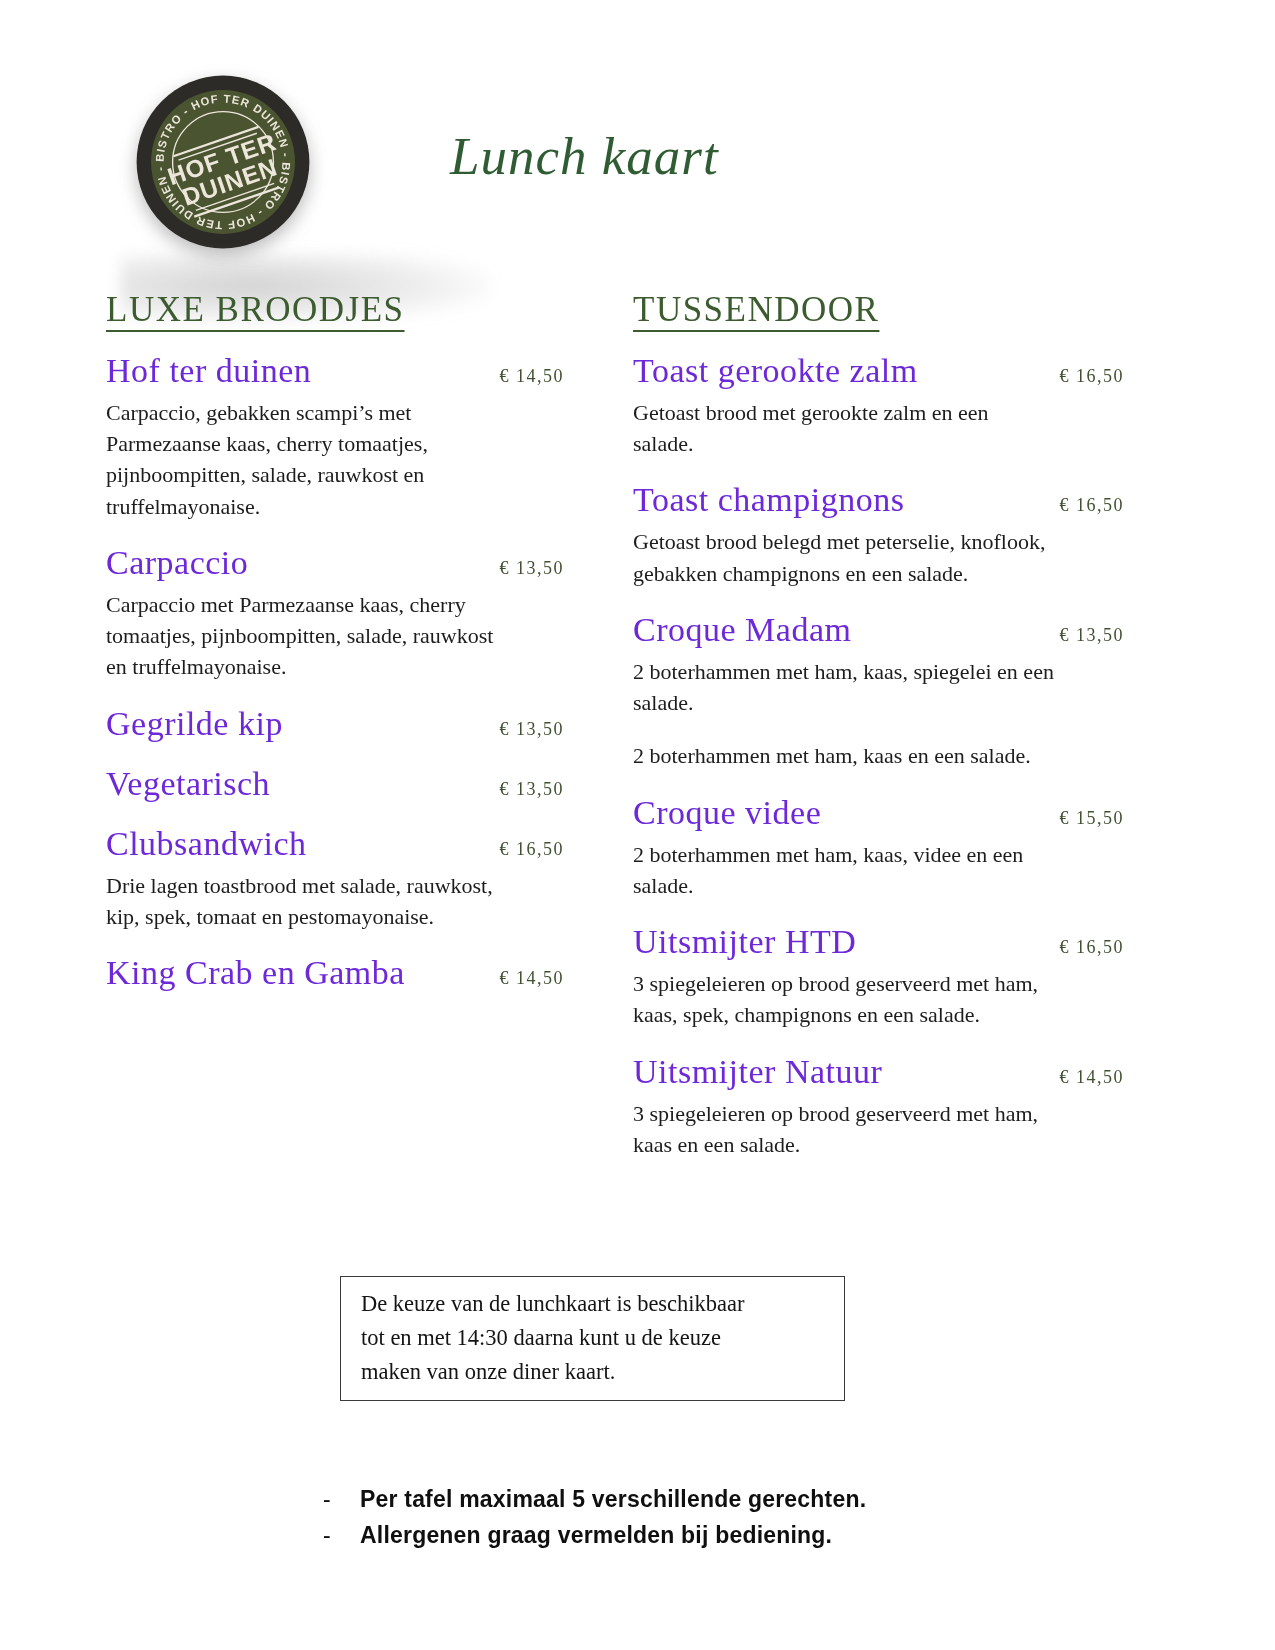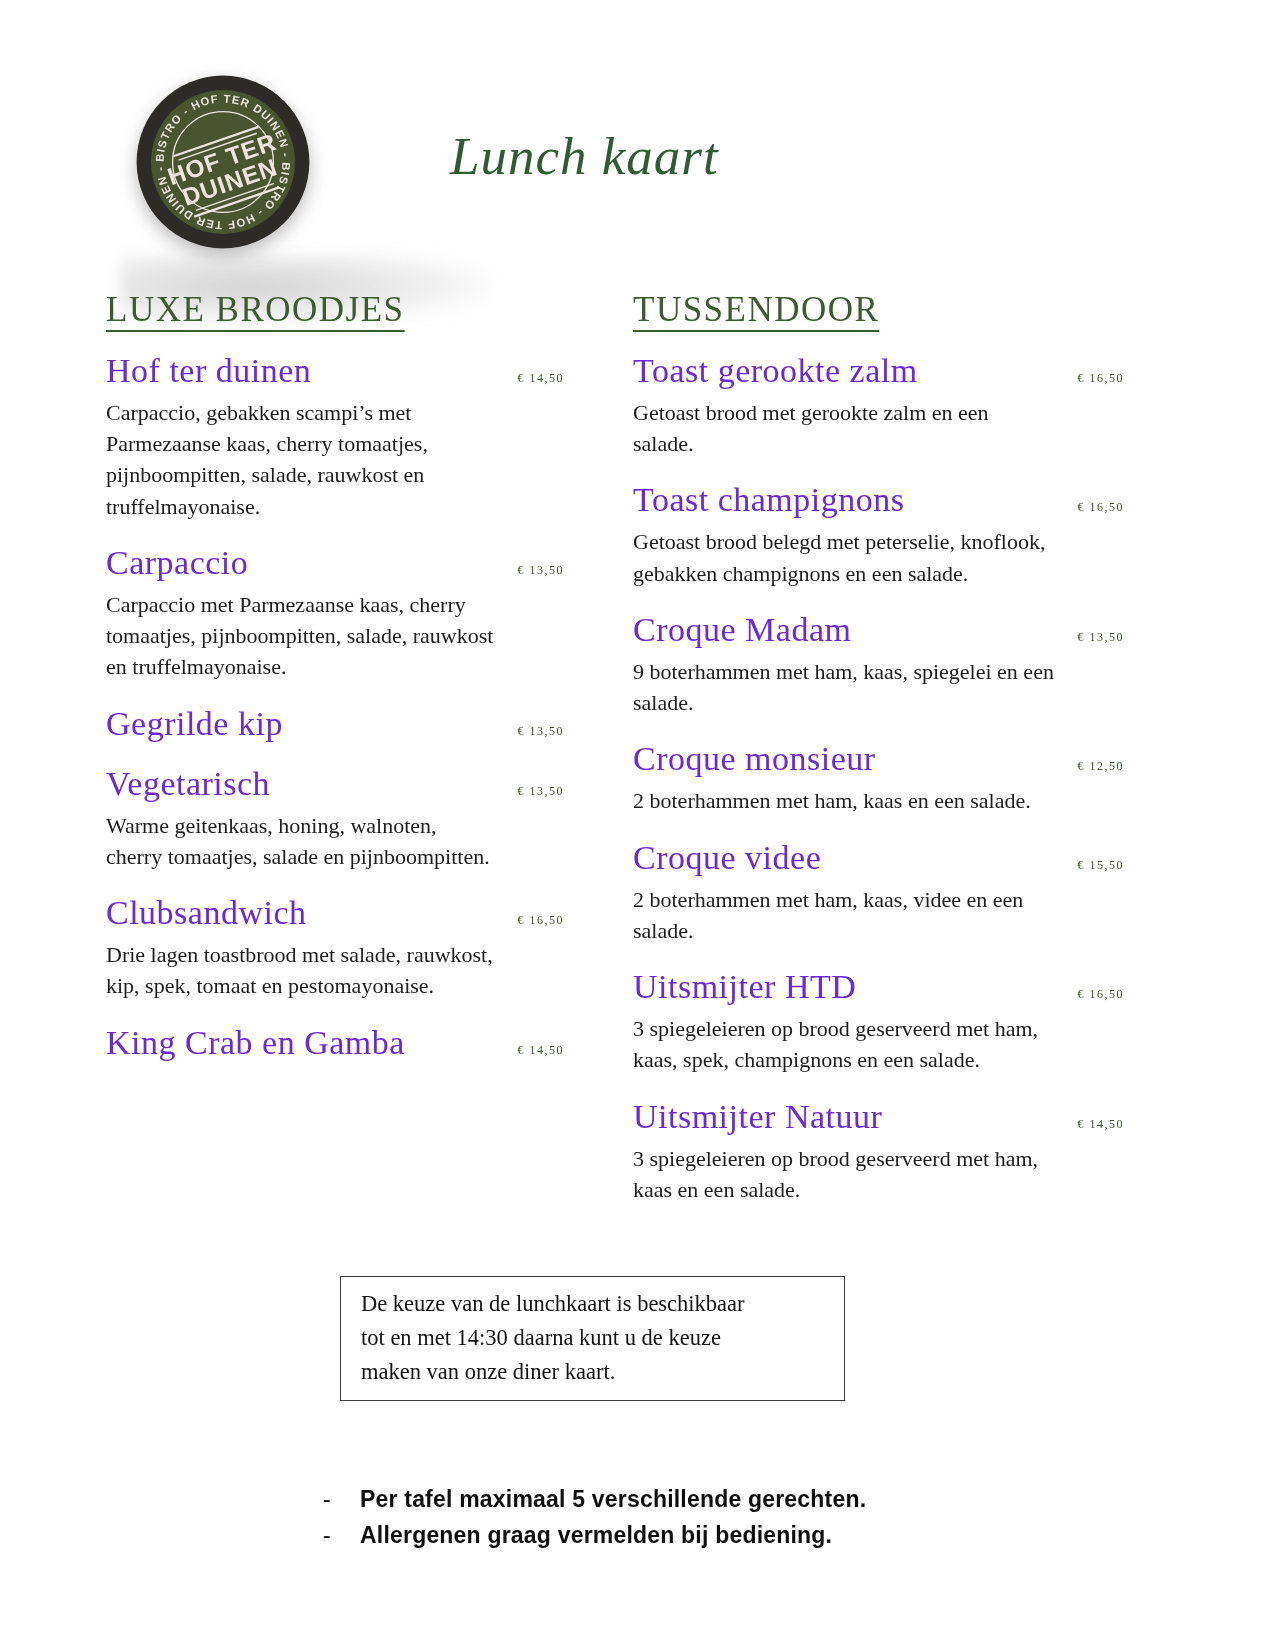--- a/index.html
+++ b/index.html
@@ -34,21 +34,21 @@
   .section-title {
     margin:0; font-weight:normal;
     font-size:35px; color:#3c5c30; letter-spacing:1.5px;
     text-decoration:underline; text-underline-offset:9px; text-decoration-thickness:2px;
     text-decoration-color:#3c5c30;
   }
   .items { }
   .item { margin-top:22px; }
   .item-head { display:flex; align-items:baseline; }
   .item-name { font-size:34px; color:#6d28d9; letter-spacing:0.5px; white-space:nowrap; }
-  .item-price { margin-left:auto; padding-right:14px; font-size:12px; color:#3f5130; letter-spacing:1.5px; white-space:nowrap; }
+  .item-price { margin-left:auto; padding-right:14px; font-size:18px; color:#3f5130; letter-spacing:1.5px; white-space:nowrap; }
   .item-desc { margin:7px 0 0 0; font-size:22px; line-height:1.42; color:#1d1d1d; white-space:pre-line; }
 
   
   .note-box {
     position:absolute; left:340px; top:1276px; width:505px; box-sizing:border-box;
     border:1.5px solid #3a3a3a; padding:10px 14px 12px 20px;
     font-size:22.5px; line-height:1.5; white-space:pre-line; color:#141414;
   }
 
   
@@ -124,22 +124,20 @@
       <span class="item-name">Gegrilde kip</span>
       <span class="item-price">€ 13,50</span>
     </div>
   </div>
 
   <div class="item">
     <div class="item-head">
       <span class="item-name">Vegetarisch</span>
       <span class="item-price">€ 13,50</span>
     </div>
-    <p class="item-desc">Warme geitenkaas, honing, walnoten,
-cherry tomaatjes, salade en pijnboompitten.</p>
   </div>
 
   <div class="item">
     <div class="item-head">
       <span class="item-name">Clubsandwich</span>
       <span class="item-price">€ 16,50</span>
     </div>
     <p class="item-desc">Drie lagen toastbrood met salade, rauwkost,
 kip, spek, tomaat en pestomayonaise.</p>
   </div>
@@ -172,29 +170,25 @@
     </div>
     <p class="item-desc">Getoast brood belegd met peterselie, knoflook,
 gebakken champignons en een salade.</p>
   </div>
 
   <div class="item">
     <div class="item-head">
       <span class="item-name">Croque Madam</span>
       <span class="item-price">€ 13,50</span>
     </div>
-    <p class="item-desc">9 boterhammen met ham, kaas, spiegelei en een
+    <p class="item-desc">2 boterhammen met ham, kaas, spiegelei en een
 salade.</p>
   </div>
 
   <div class="item">
-    <div class="item-head">
-      <span class="item-name">Croque monsieur</span>
-      <span class="item-price">€ 12,50</span>
-    </div>
     <p class="item-desc">2 boterhammen met ham, kaas en een salade.</p>
   </div>
 
   <div class="item">
     <div class="item-head">
       <span class="item-name">Croque videe</span>
       <span class="item-price">€ 15,50</span>
     </div>
     <p class="item-desc">2 boterhammen met ham, kaas, videe en een
 salade.</p>

